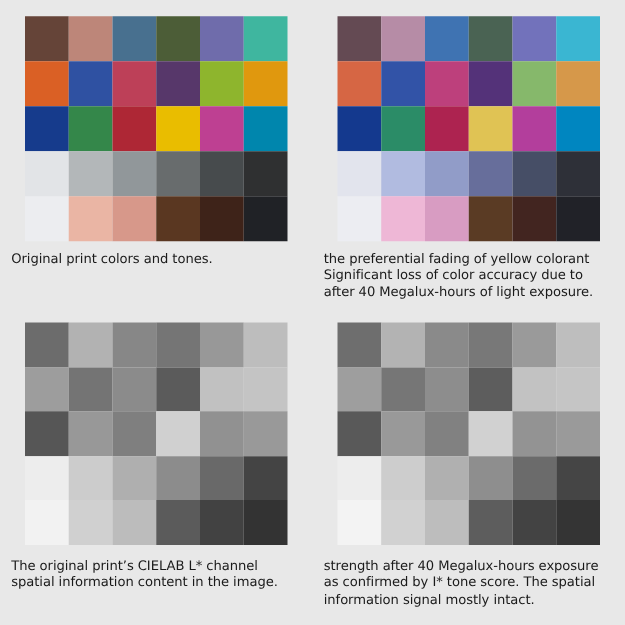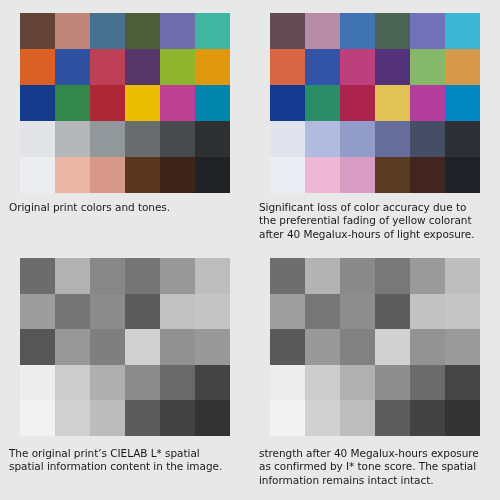--- a/index.html
+++ b/index.html
@@ -145,22 +145,22 @@
         <div class="swatch" style="background: rgb(70, 78, 102);"></div>
         <div class="swatch" style="background: rgb(46, 48, 56);"></div>
         <div class="swatch" style="background: rgb(236, 237, 242);"></div>
         <div class="swatch" style="background: rgb(238, 183, 214);"></div>
         <div class="swatch" style="background: rgb(216, 156, 194);"></div>
         <div class="swatch" style="background: rgb(90, 59, 36);"></div>
         <div class="swatch" style="background: rgb(66, 37, 32);"></div>
         <div class="swatch" style="background: rgb(33, 34, 40);"></div>
       </div>
     <div class="caption">
+        <span class="cap-line">the preferential fading of yellow colorant</span>
         <span class="cap-line">Significant loss of color accuracy due to</span>
-        <span class="cap-line">the preferential fading of yellow colorant</span>
         <span class="cap-line">after 40 Megalux-hours of light exposure.</span>
       </div>
   </div>
 
   <div class="panel panel-bl">
     <div class="swatch-grid gray-grid">
         <div class="swatch" style="background: rgb(108, 108, 108);"></div>
         <div class="swatch" style="background: rgb(178, 178, 178);"></div>
         <div class="swatch" style="background: rgb(135, 135, 135);"></div>
         <div class="swatch" style="background: rgb(117, 117, 117);"></div>
@@ -185,21 +185,21 @@
         <div class="swatch" style="background: rgb(105, 105, 105);"></div>
         <div class="swatch" style="background: rgb(68, 68, 68);"></div>
         <div class="swatch" style="background: rgb(242, 242, 242);"></div>
         <div class="swatch" style="background: rgb(208, 208, 208);"></div>
         <div class="swatch" style="background: rgb(188, 188, 188);"></div>
         <div class="swatch" style="background: rgb(91, 91, 91);"></div>
         <div class="swatch" style="background: rgb(66, 66, 66);"></div>
         <div class="swatch" style="background: rgb(51, 51, 51);"></div>
       </div>
     <div class="caption caption-bl">
-        <span class="cap-line">The original print’s CIELAB L* spatial</span>
+        <span class="cap-line">The original print’s CIELAB L* channel</span>
         <span class="cap-line">spatial information content in the image.</span>
       </div>
   </div>
 
   <div class="panel panel-br">
     <div class="swatch-grid gray-grid">
         <div class="swatch" style="background: rgb(110, 110, 110);"></div>
         <div class="swatch" style="background: rgb(179, 179, 179);"></div>
         <div class="swatch" style="background: rgb(138, 138, 138);"></div>
         <div class="swatch" style="background: rgb(120, 120, 120);"></div>
@@ -226,17 +226,17 @@
         <div class="swatch" style="background: rgb(243, 243, 243);"></div>
         <div class="swatch" style="background: rgb(209, 209, 209);"></div>
         <div class="swatch" style="background: rgb(189, 189, 189);"></div>
         <div class="swatch" style="background: rgb(93, 93, 93);"></div>
         <div class="swatch" style="background: rgb(67, 67, 67);"></div>
         <div class="swatch" style="background: rgb(52, 52, 52);"></div>
       </div>
     <div class="caption caption-br">
         <span class="cap-line">strength after 40 Megalux-hours exposure</span>
         <span class="cap-line">as confirmed by I* tone score. The spatial</span>
-        <span class="cap-line">information remains intact intact.</span>
+        <span class="cap-line">information signal mostly intact.</span>
       </div>
   </div>
 
 </div>
 
 </body></html>

